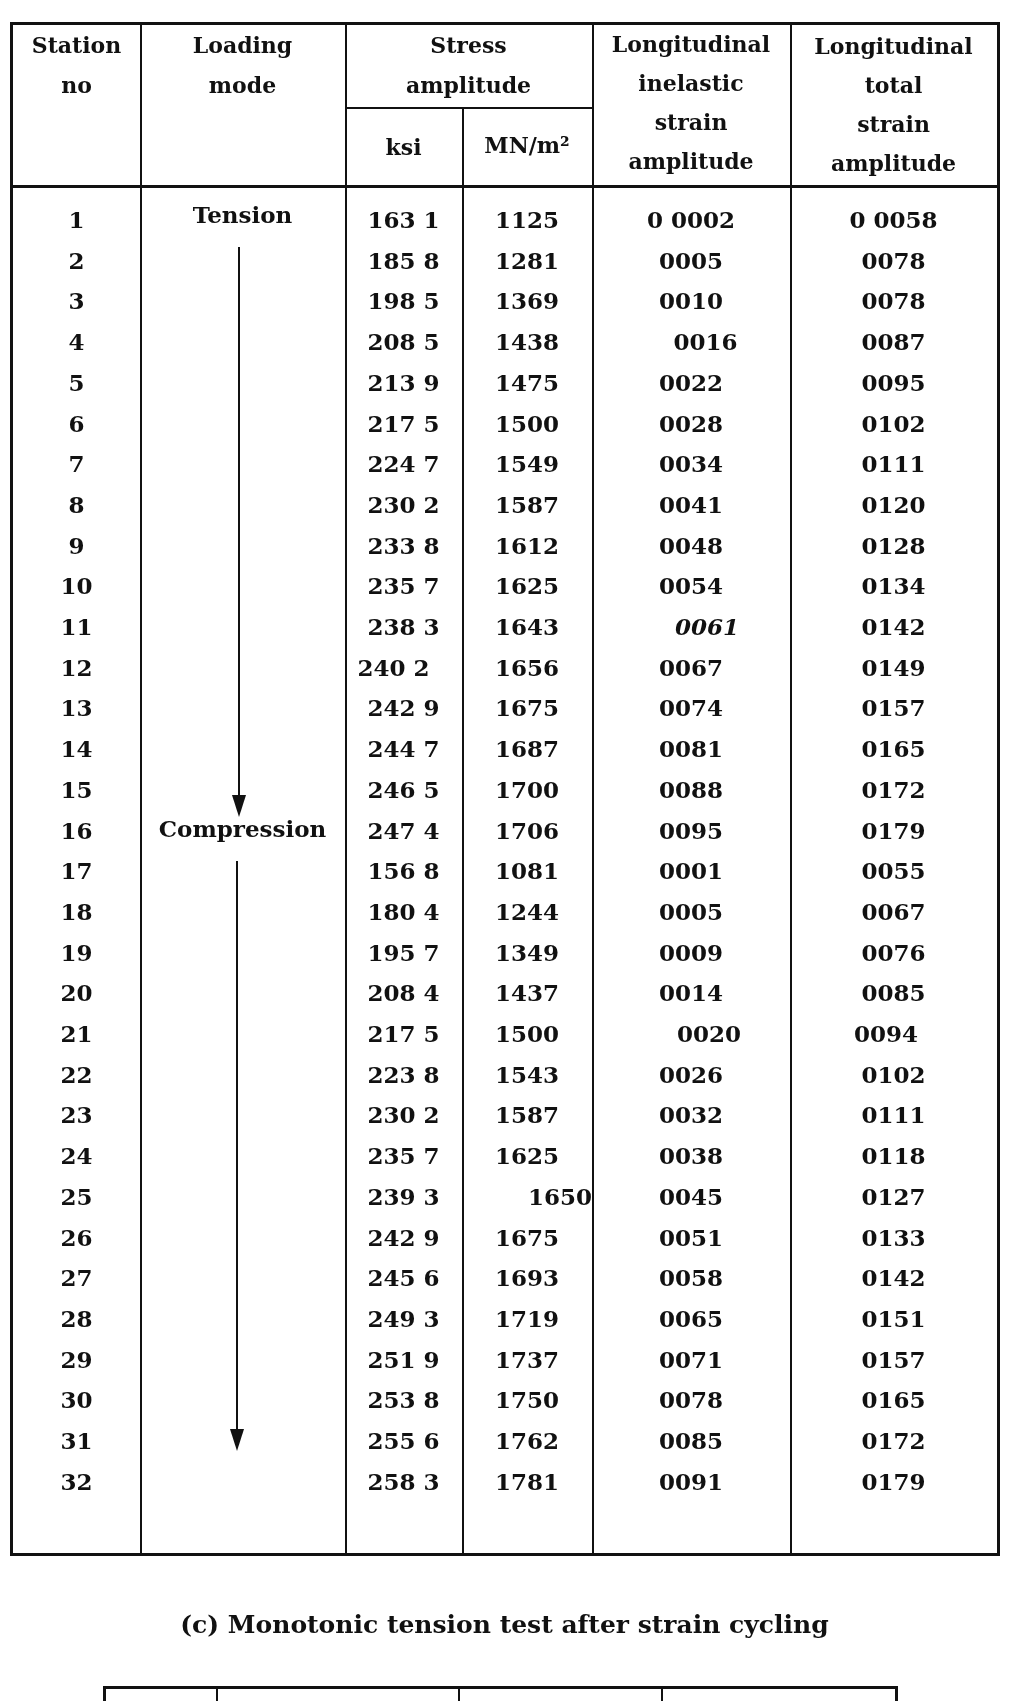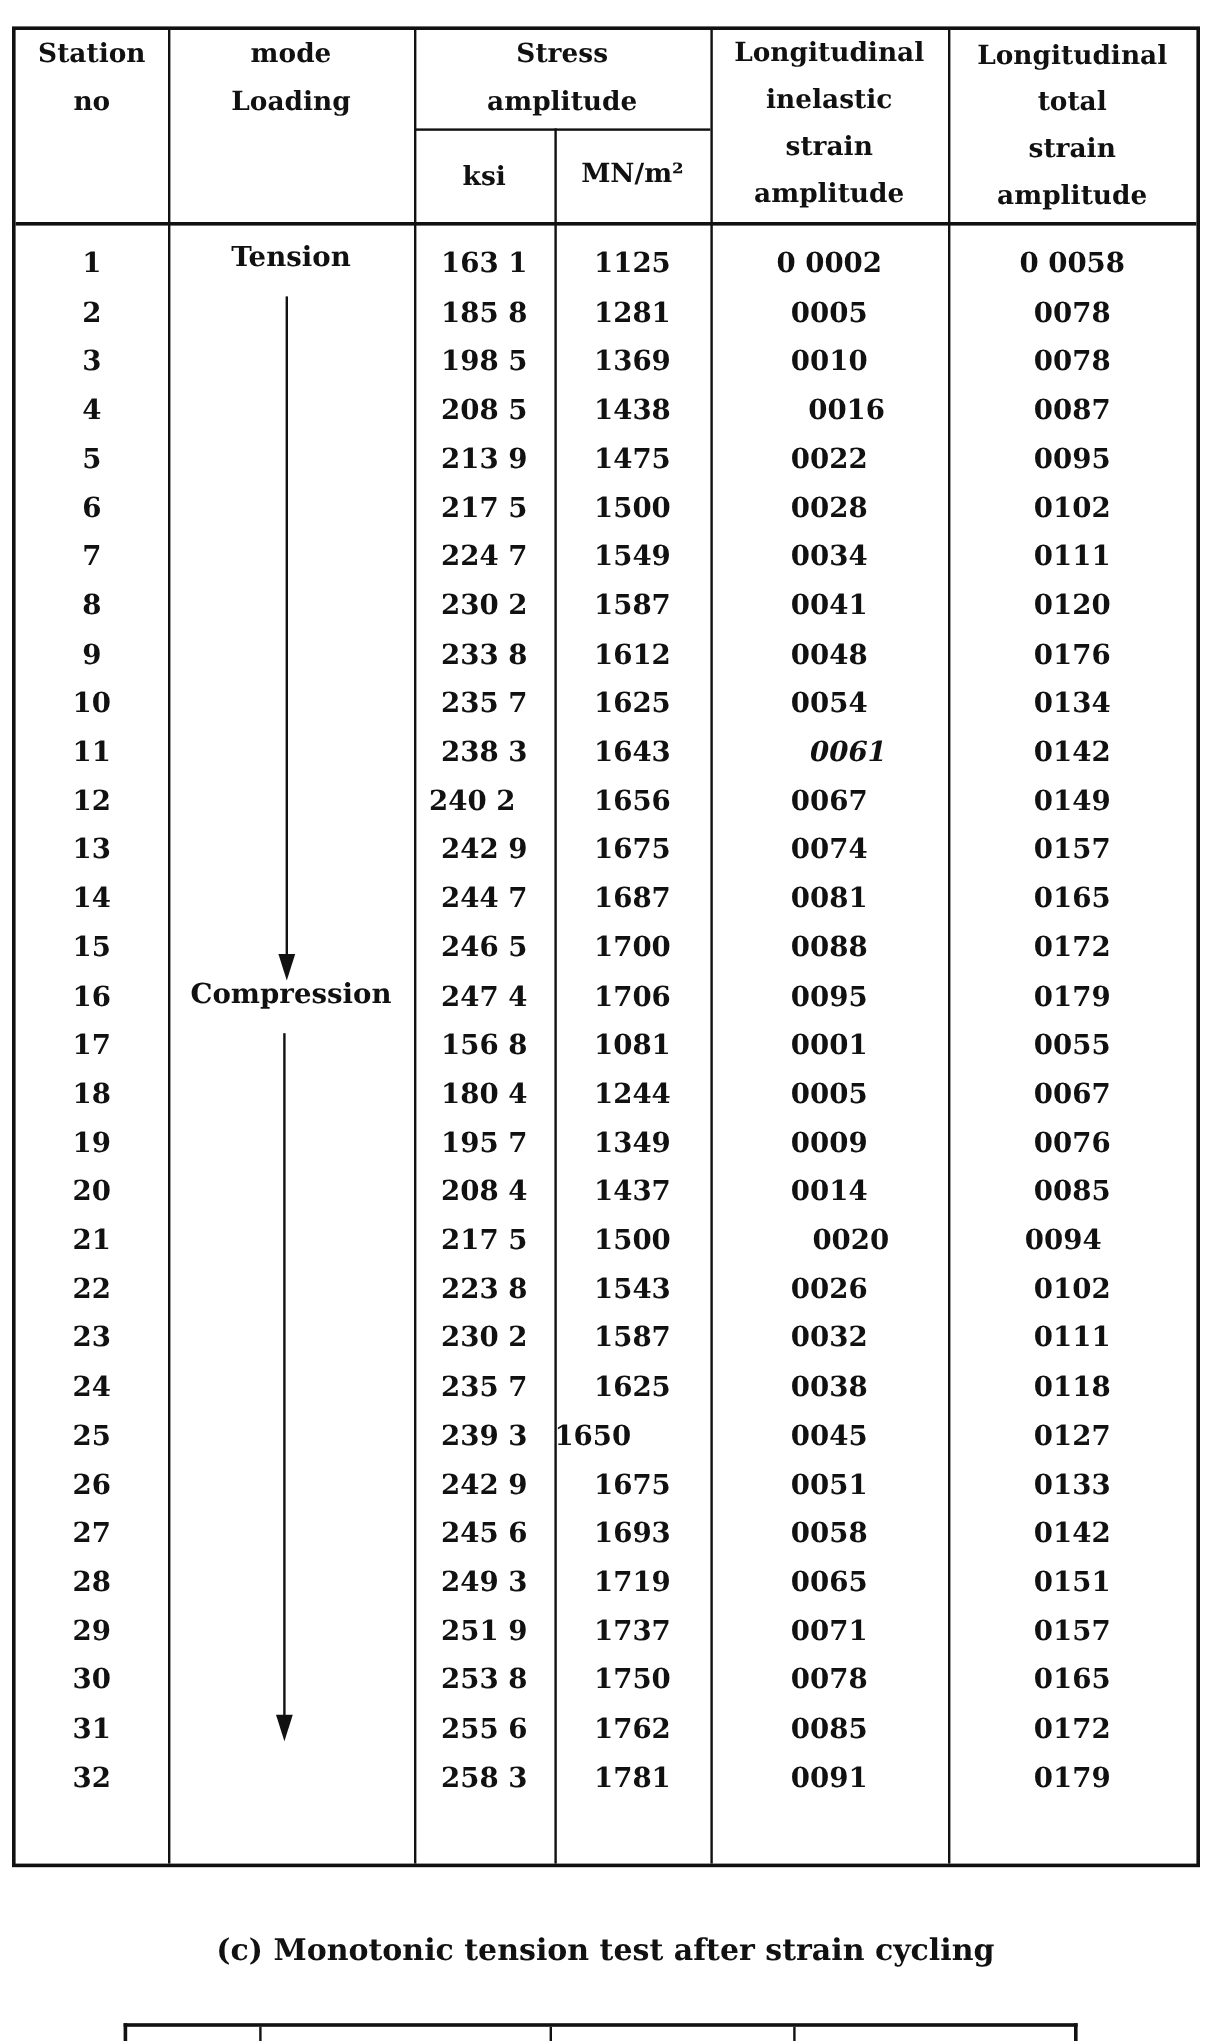--- a/index.html
+++ b/index.html
@@ -33,22 +33,22 @@
   <div class="vline" style="left:777px"></div>
 
   <div class="hline" style="left:332px; width:247px; top:82px"></div>
   <div class="hline" style="left:0; right:0; top:160px; border-top-width:3px"></div>
 
   <div class="hdr" style="left:0; width:127px; top:0">
     <div>Station</div>
     <div>no</div>
   </div>
   <div class="hdr" style="left:127px; width:205px; top:0">
+    <div>Loading</div>
     <div>mode</div>
-    <div>Loading</div>
   </div>
   <div class="hdr" style="left:332px; width:247px; top:0">
     <div>Stress</div>
     <div>amplitude</div>
   </div>
   <div class="hdr" style="left:332px; width:117px; top:102px">ksi</div>
   <div class="hdr" style="left:449px; width:130px; top:100px">MN/m²</div>
   <div class="hdr" style="left:579px; width:198px; top:0; line-height:39px">
     <div>Longitudinal</div>
     <div>inelastic</div>
@@ -107,21 +107,21 @@
       <div class="cell" style="left: 777px; width: 207px; top: 418.2px; text-align: center;">0111</div>
       <div class="cell" style="left: 0px; width: 127px; top: 458.9px; text-align: center;">8</div>
       <div class="cell" style="left: 332px; width: 117px; top: 458.9px; text-align: center;">230 2</div>
       <div class="cell" style="left: 449px; width: 130px; top: 458.9px; text-align: center;">1587</div>
       <div class="cell" style="left: 579px; width: 198px; top: 458.9px; text-align: center; padding-left: 0px;">0041</div>
       <div class="cell" style="left: 777px; width: 207px; top: 458.9px; text-align: center;">0120</div>
       <div class="cell" style="left: 0px; width: 127px; top: 499.6px; text-align: center;">9</div>
       <div class="cell" style="left: 332px; width: 117px; top: 499.6px; text-align: center;">233 8</div>
       <div class="cell" style="left: 449px; width: 130px; top: 499.6px; text-align: center;">1612</div>
       <div class="cell" style="left: 579px; width: 198px; top: 499.6px; text-align: center; padding-left: 0px;">0048</div>
-      <div class="cell" style="left: 777px; width: 207px; top: 499.6px; text-align: center;">0176</div>
+      <div class="cell" style="left: 777px; width: 207px; top: 499.6px; text-align: center;">0128</div>
       <div class="cell" style="left: 0px; width: 127px; top: 540.3px; text-align: center;">10</div>
       <div class="cell" style="left: 332px; width: 117px; top: 540.3px; text-align: center;">235 7</div>
       <div class="cell" style="left: 449px; width: 130px; top: 540.3px; text-align: center;">1625</div>
       <div class="cell" style="left: 579px; width: 198px; top: 540.3px; text-align: center; padding-left: 0px;">0054</div>
       <div class="cell" style="left: 777px; width: 207px; top: 540.3px; text-align: center;">0134</div>
       <div class="cell" style="left: 0px; width: 127px; top: 581px; text-align: center;">11</div>
       <div class="cell" style="left: 332px; width: 117px; top: 581px; text-align: center;">238 3</div>
       <div class="cell" style="left: 449px; width: 130px; top: 581px; text-align: center;">1643</div>
       <div class="cell" style="left: 579px; width: 198px; top: 581px; text-align: center; padding-left: 16px; font-style: italic;">0061</div>
       <div class="cell" style="left: 777px; width: 207px; top: 581px; text-align: center;">0142</div>
@@ -185,21 +185,21 @@
       <div class="cell" style="left: 449px; width: 130px; top: 1069.4px; text-align: center;">1587</div>
       <div class="cell" style="left: 579px; width: 198px; top: 1069.4px; text-align: center; padding-left: 0px;">0032</div>
       <div class="cell" style="left: 777px; width: 207px; top: 1069.4px; text-align: center;">0111</div>
       <div class="cell" style="left: 0px; width: 127px; top: 1110.1px; text-align: center;">24</div>
       <div class="cell" style="left: 332px; width: 117px; top: 1110.1px; text-align: center;">235 7</div>
       <div class="cell" style="left: 449px; width: 130px; top: 1110.1px; text-align: center;">1625</div>
       <div class="cell" style="left: 579px; width: 198px; top: 1110.1px; text-align: center; padding-left: 0px;">0038</div>
       <div class="cell" style="left: 777px; width: 207px; top: 1110.1px; text-align: center;">0118</div>
       <div class="cell" style="left: 0px; width: 127px; top: 1150.8px; text-align: center;">25</div>
       <div class="cell" style="left: 332px; width: 117px; top: 1150.8px; text-align: center;">239 3</div>
-      <div class="cell" style="left: 449px; width: 130px; top: 1150.8px; text-align: left;">1650</div>
+      <div class="cell" style="left: 449px; width: 130px; top: 1150.8px; text-align: right;">1650</div>
       <div class="cell" style="left: 579px; width: 198px; top: 1150.8px; text-align: center; padding-left: 0px;">0045</div>
       <div class="cell" style="left: 777px; width: 207px; top: 1150.8px; text-align: center;">0127</div>
       <div class="cell" style="left: 0px; width: 127px; top: 1191.5px; text-align: center;">26</div>
       <div class="cell" style="left: 332px; width: 117px; top: 1191.5px; text-align: center;">242 9</div>
       <div class="cell" style="left: 449px; width: 130px; top: 1191.5px; text-align: center;">1675</div>
       <div class="cell" style="left: 579px; width: 198px; top: 1191.5px; text-align: center; padding-left: 0px;">0051</div>
       <div class="cell" style="left: 777px; width: 207px; top: 1191.5px; text-align: center;">0133</div>
       <div class="cell" style="left: 0px; width: 127px; top: 1232.2px; text-align: center;">27</div>
       <div class="cell" style="left: 332px; width: 117px; top: 1232.2px; text-align: center;">245 6</div>
       <div class="cell" style="left: 449px; width: 130px; top: 1232.2px; text-align: center;">1693</div>

